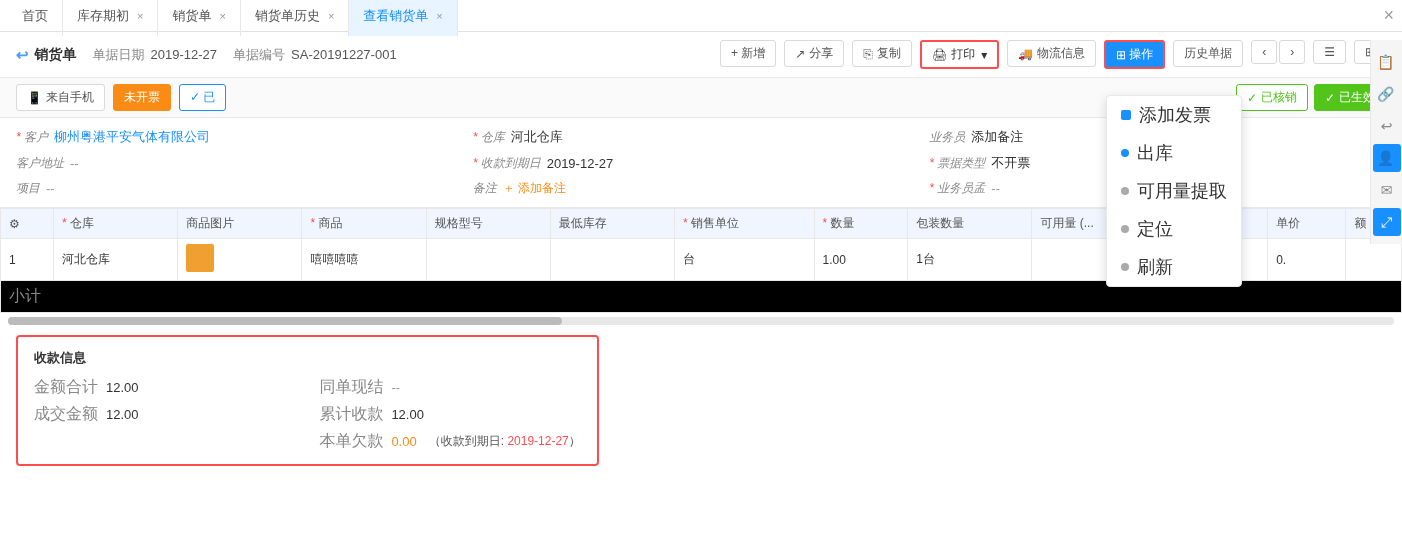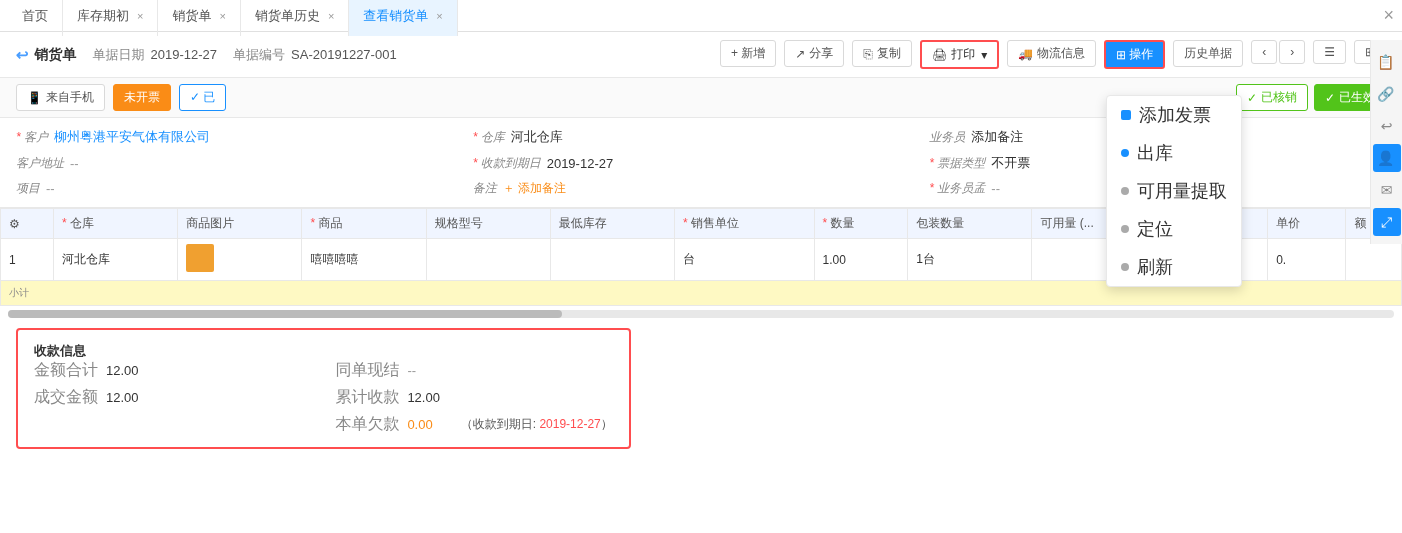--- a/index.html
+++ b/index.html
@@ -75,31 +75,31 @@
     thead tr { background: #f0f5ff; }
     thead th {
       padding: 6px 8px; border: 1px solid #e8e8e8; text-align: left;
       font-weight: 500; color: #555; white-space: nowrap;
     }
     thead th .required { color: #ff4d4f; }
     tbody tr { background: #fff; }
     tbody td {
       padding: 5px 8px; border: 1px solid #e8e8e8; color: #333;
     }
-    .subtotal-row td { background: #fef9c3; color: #888; font-size: 10px; }
+    .subtotal-row td { background: #000000; color: #888; font-size: 16px; }
 
     
     .bottom-area {
       display: flex; gap: 0;
     }
     .payment-info {
       border: 2px solid #ff4d4f; border-radius: 4px; margin: 8px 16px;
       padding: 12px 16px; min-width: 520px;
     }
-    .payment-title { font-weight: 600; font-size: 13px; }
+    .payment-title { font-weight: 600; font-size: 13px; margin-bottom: 10px; }
     .payment-grid {
       display: grid; grid-template-columns: 1fr 1fr; gap: 6px 24px;
     }
     .payment-row { display: flex; align-items: center; gap: 8px; }
     .payment-label { color: #888; font-size: 16px; white-space: nowrap; min-width: 60px; }
     .payment-value { color: #333; font-size: 13px; }
     .payment-value.orange { color: #fa8c16; }
     .payment-value.dash { color: #999; }
 
     
@@ -369,21 +369,21 @@
             <span class="payment-label">成交金额</span>
             <span class="payment-value">12.00</span>
           </div>
           <div class="payment-row">
             <span class="payment-label">累计收款</span>
             <span class="payment-value">12.00</span>
           </div>
           <div class="payment-row" style="grid-column:2;">
             <span class="payment-label">本单欠款</span>
             <span class="payment-value orange">0.00</span>
-            <span style="color:#555; font-size:12px; margin-left:20px;">（<span>收款到期日:</span> <span style="color:#ff4d4f;">2019-12-27</span>）</span>
+            <span style="color:#555; font-size:12px; margin-left:4px;">（<span>收款到期日:</span> <span style="color:#ff4d4f;">2019-12-27</span>）</span>
           </div>
         </div>
       </div>
     </div>
 
   </div>
 
   <div class="dropdown-overlay">
     <div class="dropdown-item">
       <span class="dot-square" style="background:#1890ff;"></span>

